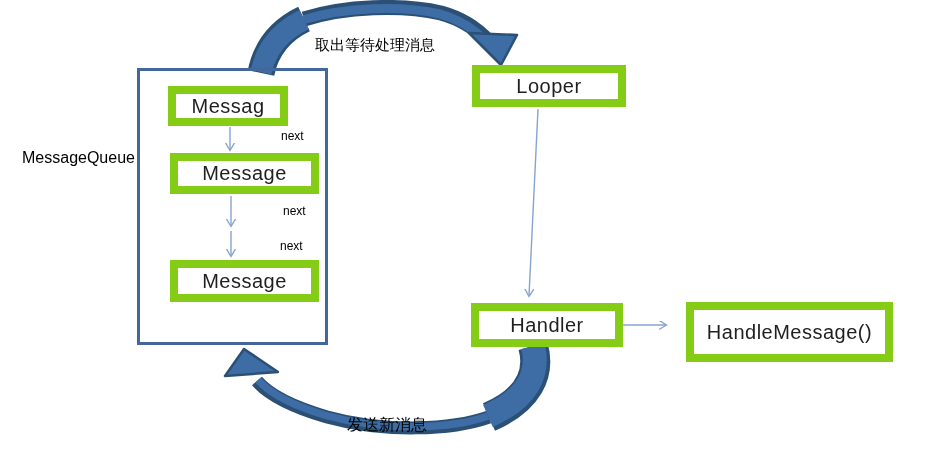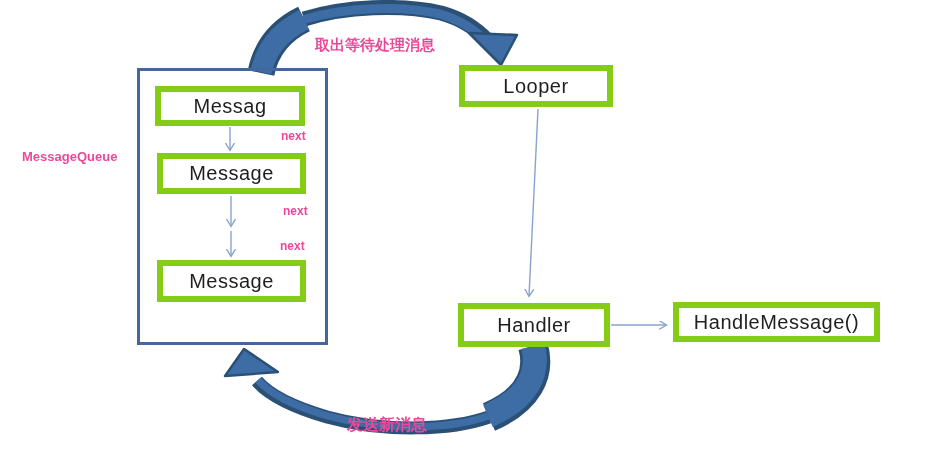--- a/index.html
+++ b/index.html
@@ -17,54 +17,54 @@
   }
   .arrows-layer {
     position: absolute;
     left: 0;
     top: 0;
     z-index: 0;
   }
   .box {
     position: absolute;
     box-sizing: border-box;
-    border: 6px solid #84cc16;
+    border: 8px solid #84cc16;
     background: #ffffff;
     display: flex;
     align-items: center;
     justify-content: center;
     font-size: 20px;
     color: #1F1F1F;
     z-index: 2;
     letter-spacing: 0.5px;
+    margin-left: 13px;
   }
   .container-box {
     position: absolute;
     box-sizing: border-box;
     border: 3px solid #44679B;
     background: transparent;
     z-index: 1;
   }
   .lbl {
     position: absolute;
-    color: #ec4899;
+    color: #000000;
     z-index: 3;
     white-space: nowrap;
-    font-weight: bold;
   }
   .lbl-next { font-size: 12px; padding-left: 37px; }
   .lbl-cjk  { font-size: 15px; }
-  #mq-label { left: 22px; top: 149px; font-size: 13px; }
-  #box-msg1 { left: 155px; top: 86px;  width: 150px; height: 40px; text-align: right; }
+  #mq-label { left: 22px; top: 149px; font-size: 16px; }
+  #box-msg1 { left: 155px; top: 86px;  width: 120px; height: 40px; text-align: right; }
   #box-msg2 { left: 157px; top: 153px; width: 149px; height: 41px; }
   #box-msg3 { left: 157px; top: 260px; width: 149px; height: 42px; }
   #box-container { left: 137px; top: 68px; width: 191px; height: 277px; }
   #box-looper  { left: 459px; top: 65px;  width: 154px; height: 42px; }
   #box-handler { left: 458px; top: 303px; width: 152px; height: 44px; }
-  #box-handlemsg { left: 673px; top: 302px; width: 207px; height: 40px; }
+  #box-handlemsg { left: 673px; top: 302px; width: 207px; height: 60px; }
   #lbl-next1 { left: 244px; top: 129px; }
   #lbl-next2 { left: 246px; top: 204px; }
   #lbl-next3 { left: 243px; top: 239px; }
   #lbl-dequeue  { left: 315px; top: 36px; }
   #lbl-dispatch { left: 570px; top: 184px; }
   #lbl-send     { left: 347px; top: 375px; font-size: 16px; margin-top: 40px; }
 </style>
 </head>
 <body>
 

